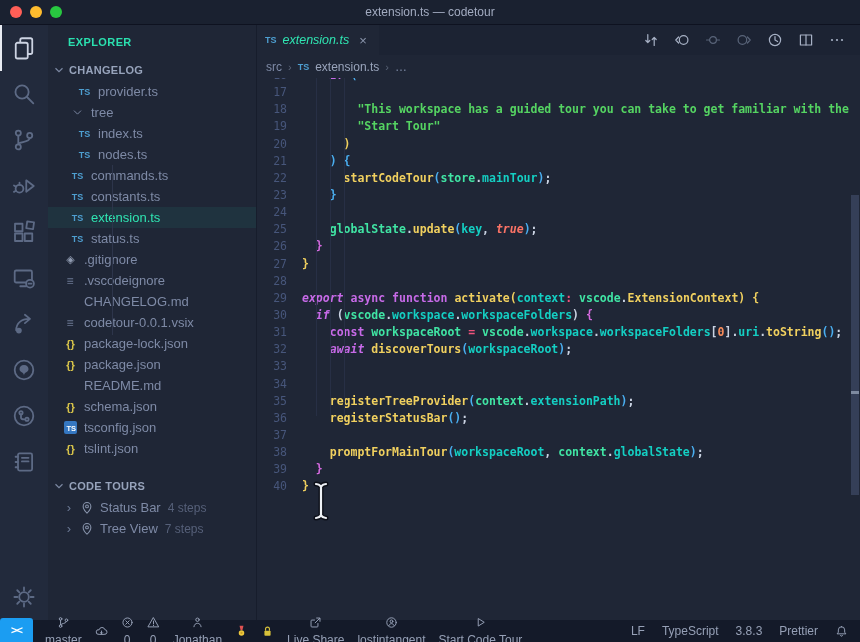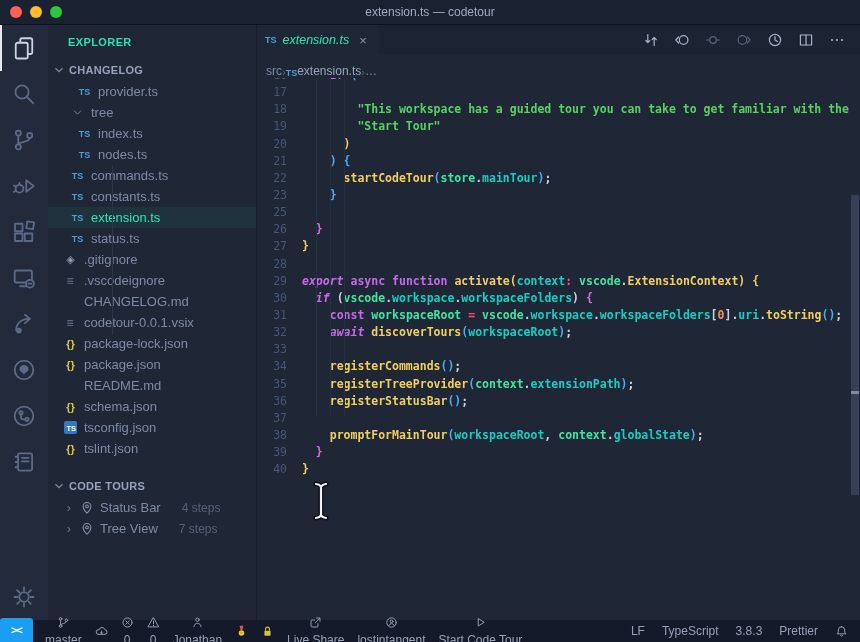--- a/index.html
+++ b/index.html
@@ -33,35 +33,35 @@
   .file-row.selected { color:#2fe5b2; background:rgba(46,229,178,.07); }
   .ic-ts { font-size:9px; font-weight:bold; color:#4e9fd1; font-style:normal; }
   .ic-braces { font-size:11px; font-weight:bold; color:#d9c54a; }
   .ic-lines { color:#6b7894; font-size:12px; font-weight:bold; letter-spacing:1px; }
   .ic-diamond { color:#8f9ab0; font-size:11px; }
   .ic-tsblock { width:13px; height:13px; background:#3577c1; color:#fff; font-size:7.5px; font-weight:bold; display:flex; align-items:flex-end; justify-content:flex-end; padding:1px; border-radius:2px; }
   .tree-guide { position:absolute; left:64px; top:84px; width:1px; height:170px; background:#2d354b; }
   .tour-row { height:21px; display:flex; align-items:center; font-size:13px; color:#7e8aa6; cursor:pointer; }
   .tour-row .chev { color:#6b7894; width:14px; margin-left:14px; flex:none; text-align:center; }
   .tour-row svg { width:14px; height:14px; color:#8894ac; margin:0 6px 0 4px; flex:none; }
-  .tour-detail { color:#566079; font-size:12px; margin-left:21px; }
+  .tour-detail { color:#566079; font-size:12px; margin-left:7px; }
   .tours-block { margin-top:16px; }
 
   
   .editor { flex:1; min-width:0; display:flex; flex-direction:column; background:#1f2636; position:relative; }
   .tabbar { height:30px; flex:none; display:flex; align-items:center; background:#1c2333; }
   .tab { height:30px; display:flex; align-items:center; gap:6px; padding:0 12px 0 8px; background:#1f2636; cursor:pointer; }
   .tab .ic-ts { font-size:9px; }
   .tab-label { font-size:12.5px; font-style:italic; color:#2fe5b2; }
   .tab-close { color:#8b96ad; font-size:13px; margin-left:4px; cursor:pointer; }
   .tab-actions { margin-left:auto; display:flex; align-items:center; gap:15px; padding-right:15px; }
   .tab-actions .ta { color:#a7b1c5; cursor:pointer; display:flex; }
   .tab-actions .ta.dim { color:#596479; }
   .tab-actions svg { width:16px; height:16px; }
-  .breadcrumb { height:23px; flex:none; display:flex; align-items:flex-end; padding-left:9px; font-size:12px; color:#7e8aa6; }
+  .breadcrumb { height:23px; flex:none; display:flex; align-items:center; gap:6px; padding-left:9px; font-size:12px; color:#7e8aa6; }
   .breadcrumb .sep { color:#5a6477; font-size:11px; }
   .bc-file { color:#99a4bb; }
 
   .code-area { flex:1; position:relative; overflow:hidden;
     font-family:"DejaVu Sans Mono", monospace; font-size:11.5px; font-weight:bold; }
   .code-scroll { margin-top:-11px; }
   .cl { display:flex; height:17.15px; line-height:17.15px; white-space:pre; }
   .ln { width:30px; flex:none; text-align:right; color:#47567b; font-weight:normal; }
   .lc { padding-left:15px; }
   .guide { position:absolute; top:0; width:1px; height:338px; background:#272f45; }
@@ -411,30 +411,31 @@
         <div class="guide" style="left:87px"></div>
         <div class="code-scroll" id="codelines">
             <div class="cl"><span class="ln">16</span><span class="lc"><span class="tk-pw">    </span><span class="tk-kwit">if</span><span class="tk-pw"> </span><span class="tk-bb">(</span></span></div>
             <div class="cl"><span class="ln">17</span></div>
             <div class="cl"><span class="ln">18</span><span class="lc"><span class="tk-pw">        </span><span class="tk-st">"This workspace has a guided tour you can take to get familiar with the</span></span></div>
             <div class="cl"><span class="ln">19</span><span class="lc"><span class="tk-pw">        </span><span class="tk-st">"Start Tour"</span></span></div>
             <div class="cl"><span class="ln">20</span><span class="lc"><span class="tk-pw">      </span><span class="tk-by">)</span></span></div>
             <div class="cl"><span class="ln">21</span><span class="lc"><span class="tk-pw">    </span><span class="tk-bb">) {</span></span></div>
             <div class="cl"><span class="ln">22</span><span class="lc"><span class="tk-pw">      </span><span class="tk-fn">startCodeTour</span><span class="tk-bb">(</span><span class="tk-gr">store</span><span class="tk-pw">.</span><span class="tk-tl">mainTour</span><span class="tk-bb">)</span><span class="tk-pw">;</span></span></div>
             <div class="cl"><span class="ln">23</span><span class="lc"><span class="tk-pw">    </span><span class="tk-bb">}</span></span></div>
-            <div class="cl"><span class="ln">25</span></div>
+            <div class="cl"><span class="ln">24</span><span class="lc"></span></div>
+            <div class="cl"><span class="ln">25</span><span class="lc"><span class="tk-pw">    </span><span class="tk-gr">globalState</span><span class="tk-pw">.</span><span class="tk-fn">update</span><span class="tk-bb">(</span><span class="tk-tl">key</span><span class="tk-pw">, </span><span class="tk-bool">true</span><span class="tk-bb">)</span><span class="tk-pw">;</span></span></div>
             <div class="cl"><span class="ln">26</span><span class="lc"><span class="tk-pw">  </span><span class="tk-bm">}</span></span></div>
             <div class="cl"><span class="ln">27</span><span class="lc"><span class="tk-by">}</span></span></div>
             <div class="cl"><span class="ln">28</span><span class="lc"></span></div>
             <div class="cl"><span class="ln">29</span><span class="lc"><span class="tk-kwit">export</span><span class="tk-pw"> </span><span class="tk-kw">async</span><span class="tk-pw"> </span><span class="tk-kw">function</span><span class="tk-pw"> </span><span class="tk-fn">activate</span><span class="tk-by">(</span><span class="tk-tl">context</span><span class="tk-op">:</span><span class="tk-pw"> </span><span class="tk-gr">vscode</span><span class="tk-pw">.</span><span class="tk-fn">ExtensionContext</span><span class="tk-by">)</span><span class="tk-pw"> </span><span class="tk-by">{</span></span></div>
             <div class="cl"><span class="ln">30</span><span class="lc"><span class="tk-pw">  </span><span class="tk-kwit">if</span><span class="tk-pw"> (</span><span class="tk-gr">vscode</span><span class="tk-pw">.</span><span class="tk-tl">workspace</span><span class="tk-pw">.</span><span class="tk-tl">workspaceFolders</span><span class="tk-pw">) </span><span class="tk-bm">{</span></span></div>
             <div class="cl"><span class="ln">31</span><span class="lc"><span class="tk-pw">    </span><span class="tk-kw">const</span><span class="tk-pw"> </span><span class="tk-gr">workspaceRoot</span><span class="tk-pw"> </span><span class="tk-op">=</span><span class="tk-pw"> </span><span class="tk-gr">vscode</span><span class="tk-pw">.</span><span class="tk-tl">workspace</span><span class="tk-pw">.</span><span class="tk-tl">workspaceFolders</span><span class="tk-pw">[</span><span class="tk-num">0</span><span class="tk-pw">].</span><span class="tk-tl">uri</span><span class="tk-pw">.</span><span class="tk-fn">toString</span><span class="tk-bb">()</span><span class="tk-pw">;</span></span></div>
             <div class="cl"><span class="ln">32</span><span class="lc"><span class="tk-pw">    </span><span class="tk-kwit">await</span><span class="tk-pw"> </span><span class="tk-fn">discoverTours</span><span class="tk-bb">(</span><span class="tk-tl">workspaceRoot</span><span class="tk-bb">)</span><span class="tk-pw">;</span></span></div>
             <div class="cl"><span class="ln">33</span><span class="lc"></span></div>
-            <div class="cl"><span class="ln">34</span><span class="lc"><span class="tk-pw">    </span><span class="tk-fn">registerCommands</span><span class="tk-bb">()</span><span class="tk-pw">;</span></span></div>
+            <div class="cl"><span class="ln">34</span></div>
             <div class="cl"><span class="ln">35</span><span class="lc"><span class="tk-pw">    </span><span class="tk-fn">registerTreeProvider</span><span class="tk-bb">(</span><span class="tk-gr">context</span><span class="tk-pw">.</span><span class="tk-tl">extensionPath</span><span class="tk-bb">)</span><span class="tk-pw">;</span></span></div>
             <div class="cl"><span class="ln">36</span><span class="lc"><span class="tk-pw">    </span><span class="tk-fn">registerStatusBar</span><span class="tk-bb">()</span><span class="tk-pw">;</span></span></div>
             <div class="cl"><span class="ln">37</span><span class="lc"></span></div>
             <div class="cl"><span class="ln">38</span><span class="lc"><span class="tk-pw">    </span><span class="tk-fn">promptForMainTour</span><span class="tk-bb">(</span><span class="tk-tl">workspaceRoot</span><span class="tk-pw">, </span><span class="tk-gr">context</span><span class="tk-pw">.</span><span class="tk-tl">globalState</span><span class="tk-bb">)</span><span class="tk-pw">;</span></span></div>
             <div class="cl"><span class="ln">39</span><span class="lc"><span class="tk-pw">  </span><span class="tk-bm">}</span></span></div>
             <div class="cl"><span class="ln">40</span><span class="lc"><span class="tk-by">}</span></span></div>
           </div>
         <div class="scroll-thumb"></div>
         <div class="scroll-marker"></div>
       </div>

